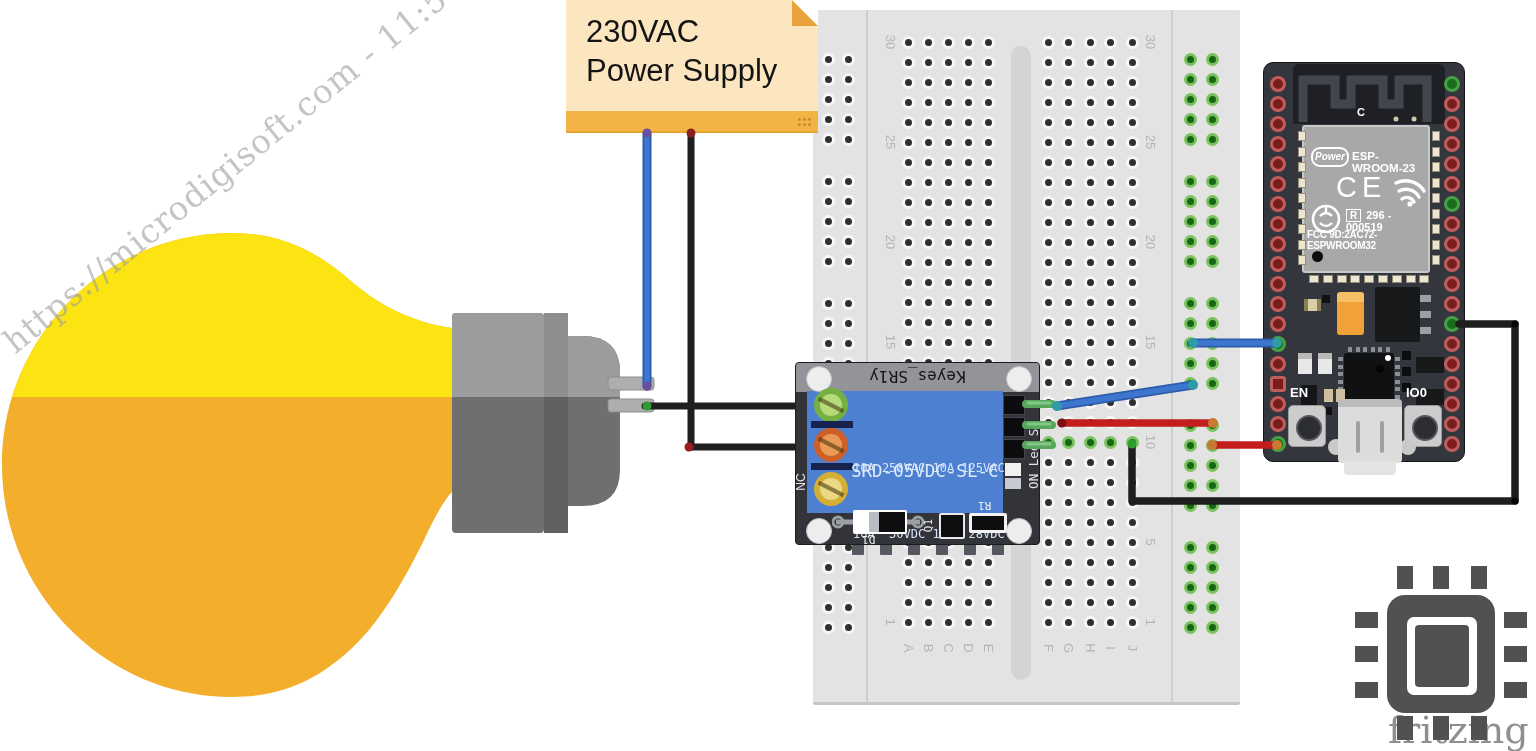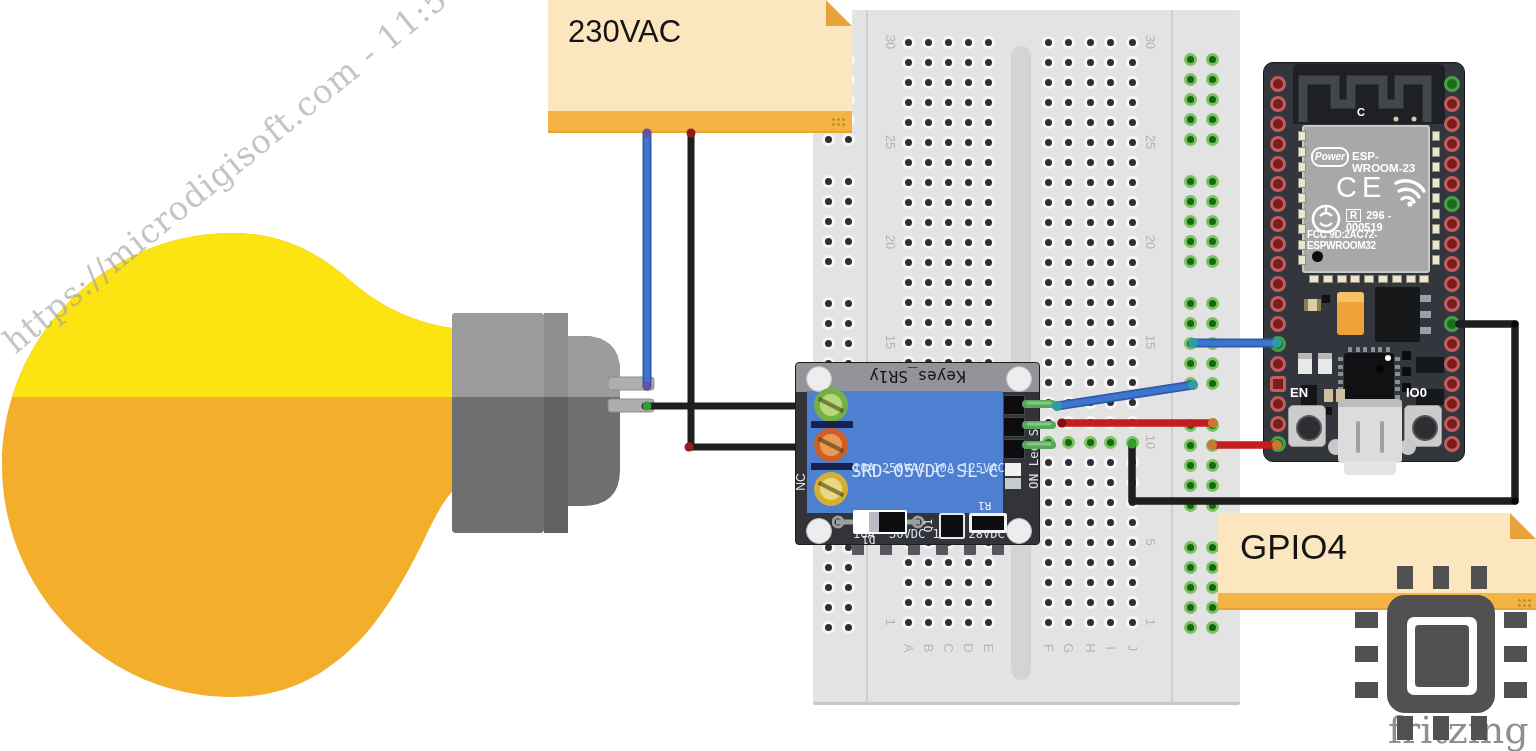--- a/index.html
+++ b/index.html
@@ -75,21 +75,21 @@
   .btn .dot{position:absolute;left:7px;top:9px;width:22px;height:22px;border-radius:50%;background:#2c2e31;border:2px solid #55585c;}
   .comp{position:absolute;box-sizing:border-box;}
 
   
   #bulbsvg{position:absolute;left:0;top:0;z-index:2;}
   
   #wires-under{position:absolute;left:0;top:0;z-index:4;}
   #wires-over{position:absolute;left:0;top:0;z-index:6;}
 
   
-  #ps-note{left:548px;top:0;width:304px;height:133px;z-index:5;}
+  #ps-note{left:566px;top:0;width:252px;height:133px;z-index:5;}
   #ps-note .bar{height:20px;}
   #ps-note .txt{left:20px;top:12px;font-size:31px;line-height:39px;}
   #gpio-note{left:1218px;top:513px;width:318px;height:97px;z-index:5;}
   #gpio-note .bar{height:15px;}
   #gpio-note .txt{left:22px;top:14px;font-size:35px;}
 
   
   #fritzing-text{position:absolute;left:1388px;top:708px;font-family:"DejaVu Serif",serif;
      font-size:38px;color:#8f8f8f;z-index:6;letter-spacing:0px;}
   #chip-icon{position:absolute;left:1387px;top:595px;width:108px;height:118px;background:#515154;
@@ -571,20 +571,21 @@
     <line x1="645" y1="406" x2="826" y2="406" stroke="#1f1f1f" stroke-width="7" stroke-linecap="round"></line>
     <line x1="689" y1="447" x2="826" y2="447" stroke="#1f1f1f" stroke-width="7" stroke-linecap="round"></line>
     <circle cx="647" cy="386" r="4.5" fill="#6a4f9e"></circle>
     <circle cx="647" cy="406" r="4.5" fill="#2f9d2f"></circle>
     <circle cx="689" cy="447" r="4.5" fill="#9b1c1c"></circle>
   </svg>
 
   <div id="ps-note" class="note">
     <div class="txt">
       <div>230VAC</div>
+      <div>Power Supply</div>
     </div>
     <div class="bar"></div>
     <div class="fold"></div>
     <div class="grip" style="right:5px;bottom:5px;"></div>
   </div>
 
   <div id="relay">
     <div class="topstrip"></div>
     <div class="title">Keyes_SR1y</div>
     <div class="blue"></div>
@@ -847,26 +848,20 @@
 
     <polyline points="1132,444 1132,501 1515,501 1515,324 1459,324" fill="none" stroke="#1e1e1e" stroke-width="7.5" stroke-linecap="round" stroke-linejoin="round"></polyline>
     <circle cx="1132" cy="444" r="4.5" fill="#2f9d2f"></circle>
     <circle cx="1515" cy="501" r="3.5" fill="#050505"></circle>
       <circle cx="1515" cy="324" r="3.5" fill="#050505"></circle>
 
     <circle cx="647" cy="133" r="4.5" fill="#6a4f9e"></circle>
     <circle cx="691" cy="133" r="4.5" fill="#8c1f1f"></circle>
   </svg>
 
-  <div id="gpio-note" class="note">
-    <div class="txt">GPIO4</div>
-    <div class="bar"></div>
-    <div class="fold"></div>
-    <div class="grip" style="right:3px;bottom:1px;"></div>
-  </div>
 
   <div id="fritzing-text">fritzing</div>
   <div id="chip-icon">
     <div class="inner"></div>
       <div class="inner2"></div>
   </div>
   <div id="chip-pins">
       <div class="chip-pin" style="left: 1397px; top: 566px; width: 16px; height: 23px;"></div>
       <div class="chip-pin" style="left: 1397px; top: 716px; width: 16px; height: 24px;"></div>
       <div class="chip-pin" style="left: 1433px; top: 566px; width: 16px; height: 23px;"></div>

